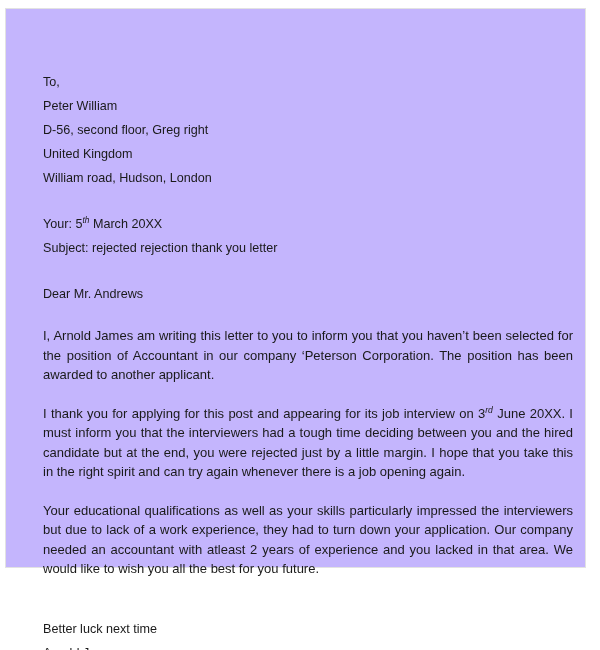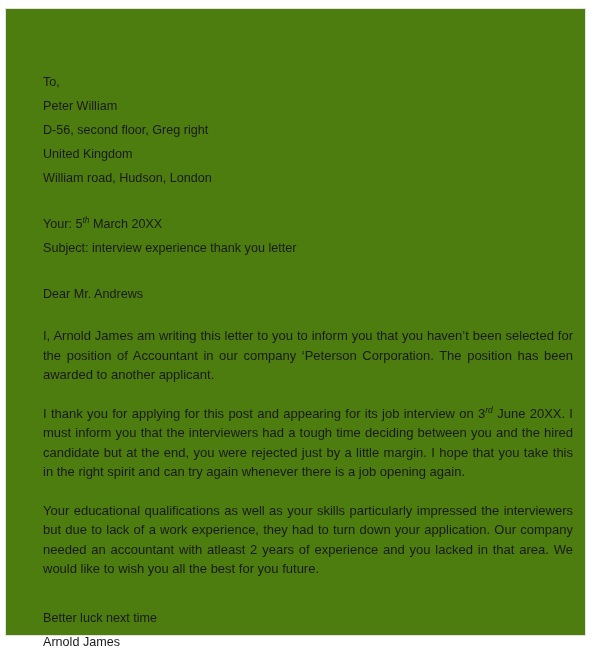--- a/index.html
+++ b/index.html
@@ -13,22 +13,22 @@
     font-family: "Liberation Sans", sans-serif;
     color: #1a1a1a;
     overflow: hidden;
   }
 
   .page-frame {
     position: absolute;
     left: 5px;
     top: 8px;
     width: 581px;
-    height: 628px;
-    background: #4d7c0f;
+    height: 560px;
+    background: #c4b5fd;
     border: 1px solid #e2e2e2;
     box-sizing: border-box;
   }
 
   .letter-body {
     position: absolute;
     left: 37px;
     top: 61px;
     width: 530px;
   }
@@ -54,21 +54,21 @@
   .gap-before-closing { height: 22px; }
 
   .paragraph {
     font-size: 13px;
     line-height: 19.5px;
     text-align: justify;
     margin: 0 0 19px 0;
   }
 
   .paragraph:last-of-type {
-    margin-bottom: 5px;
+    margin-bottom: 16px;
   }
 
   sup {
     font-size: 0.66em;
     vertical-align: super;
     line-height: 0;
     font-style: italic;
   }
 </style>
 </head>
@@ -83,21 +83,21 @@
       <div class="recipient-line">Peter William</div>
       <div class="recipient-line">D-56, second floor, Greg right</div>
       <div class="recipient-line">United Kingdom</div>
       <div class="recipient-line">William road, Hudson, London</div>
     </div>
 
     <div class="gap-after-recipient"></div>
 
     <div class="meta-block">
       <div class="meta-line"><span>Your: </span><span>5</span><sup>th</sup><span> March 20XX</span></div>
-      <div class="meta-line">Subject: interview experience thank you letter</div>
+      <div class="meta-line">Subject: rejected rejection thank you letter</div>
     </div>
 
     <div class="gap-after-meta"></div>
 
     <div class="salutation-block">
       <div class="salutation-line">Dear Mr. Andrews</div>
     </div>
 
     <div class="gap-after-salutation"></div>
 

